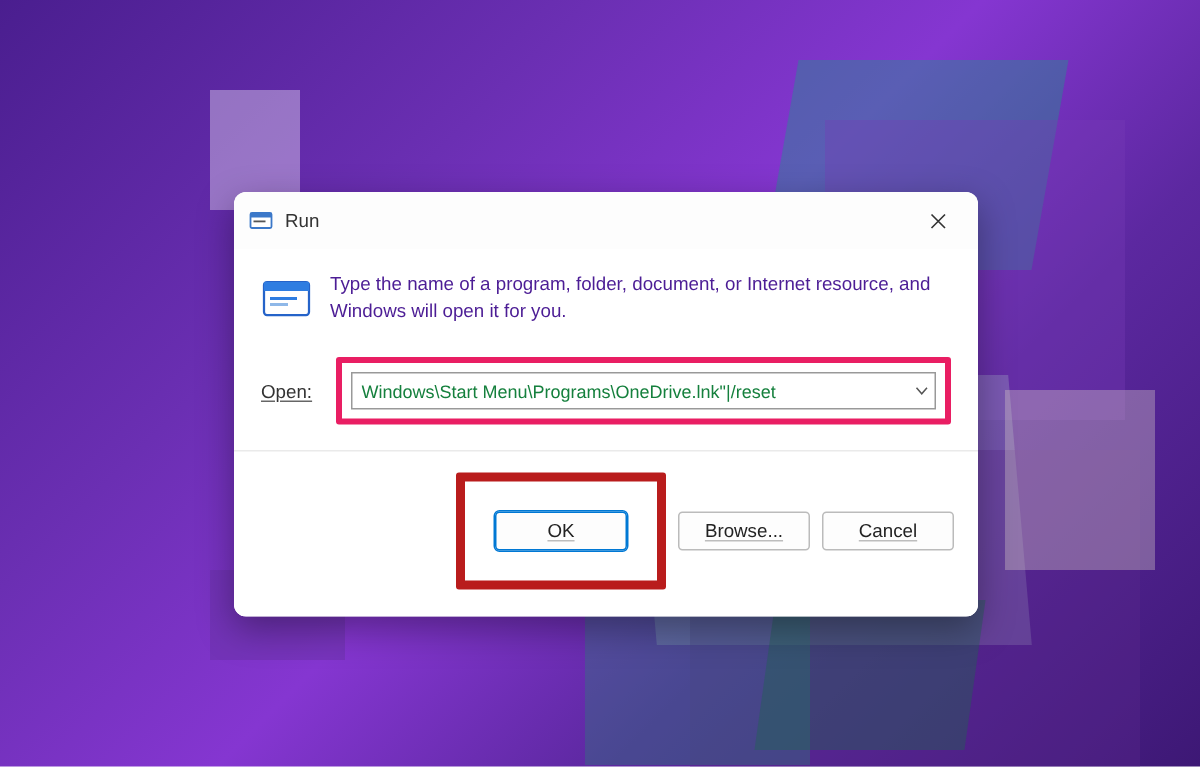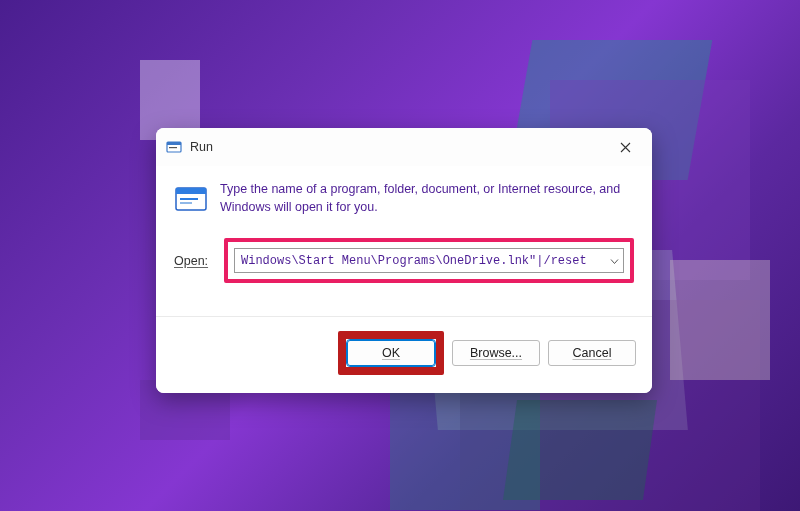--- a/index.html
+++ b/index.html
@@ -95,21 +95,21 @@
     }
     .intro-text {
       font-size: 12.5px;
       color: #4c1d95;
       line-height: 1.45;
     }
     .input-row {
       display: flex;
       align-items: center;
       gap: 10px;
-      margin-bottom: 21px;
+      margin-bottom: 5px;
     }
     .open-label {
       font-size: 12.5px;
       color: #333;
       width: 40px;
       flex-shrink: 0;
       text-decoration: underline;
       text-decoration-color: #666;
       text-underline-offset: 2px;
     }
@@ -127,22 +127,22 @@
       background: #fff;
       height: 25px;
     }
     .combo-input {
       border: none;
       outline: none;
       font-size: 12px;
       padding: 0 20px 0 6px;
       width: 100%;
       height: 100%;
-      color: #4c1d95;
-      font-family: Liberation Mono, monospace;
+      color: #15803d;
+      font-family: Liberation Sans, sans-serif;
       background: transparent;
     }
     .combo-chevron {
       position: absolute;
       right: 4px;
       top: 50%;
       transform: translateY(-50%);
       font-size: 10px;
       color: #555;
       pointer-events: none;
@@ -151,22 +151,22 @@
     .button-bar {
       background: #fff;
       padding: 14px 16px 18px 16px;
       display: flex;
       justify-content: flex-end;
       align-items: center;
       gap: 8px;
       border-top: 1px solid #eaeaea;
     }
     .highlight-box-ok {
-      border: 8px solid #b91c1c;
-      padding: 1px;
+      border: 6px solid #b91c1c;
+      padding: 20px;
       border-radius: 2px;
       margin-left: 34px;
     }
     .btn {
       min-width: 88px;
       height: 26px;
       font-size: 12.5px;
       background: #fdfdfd;
       border: 1px solid #bbb;
       border-radius: 3px;

